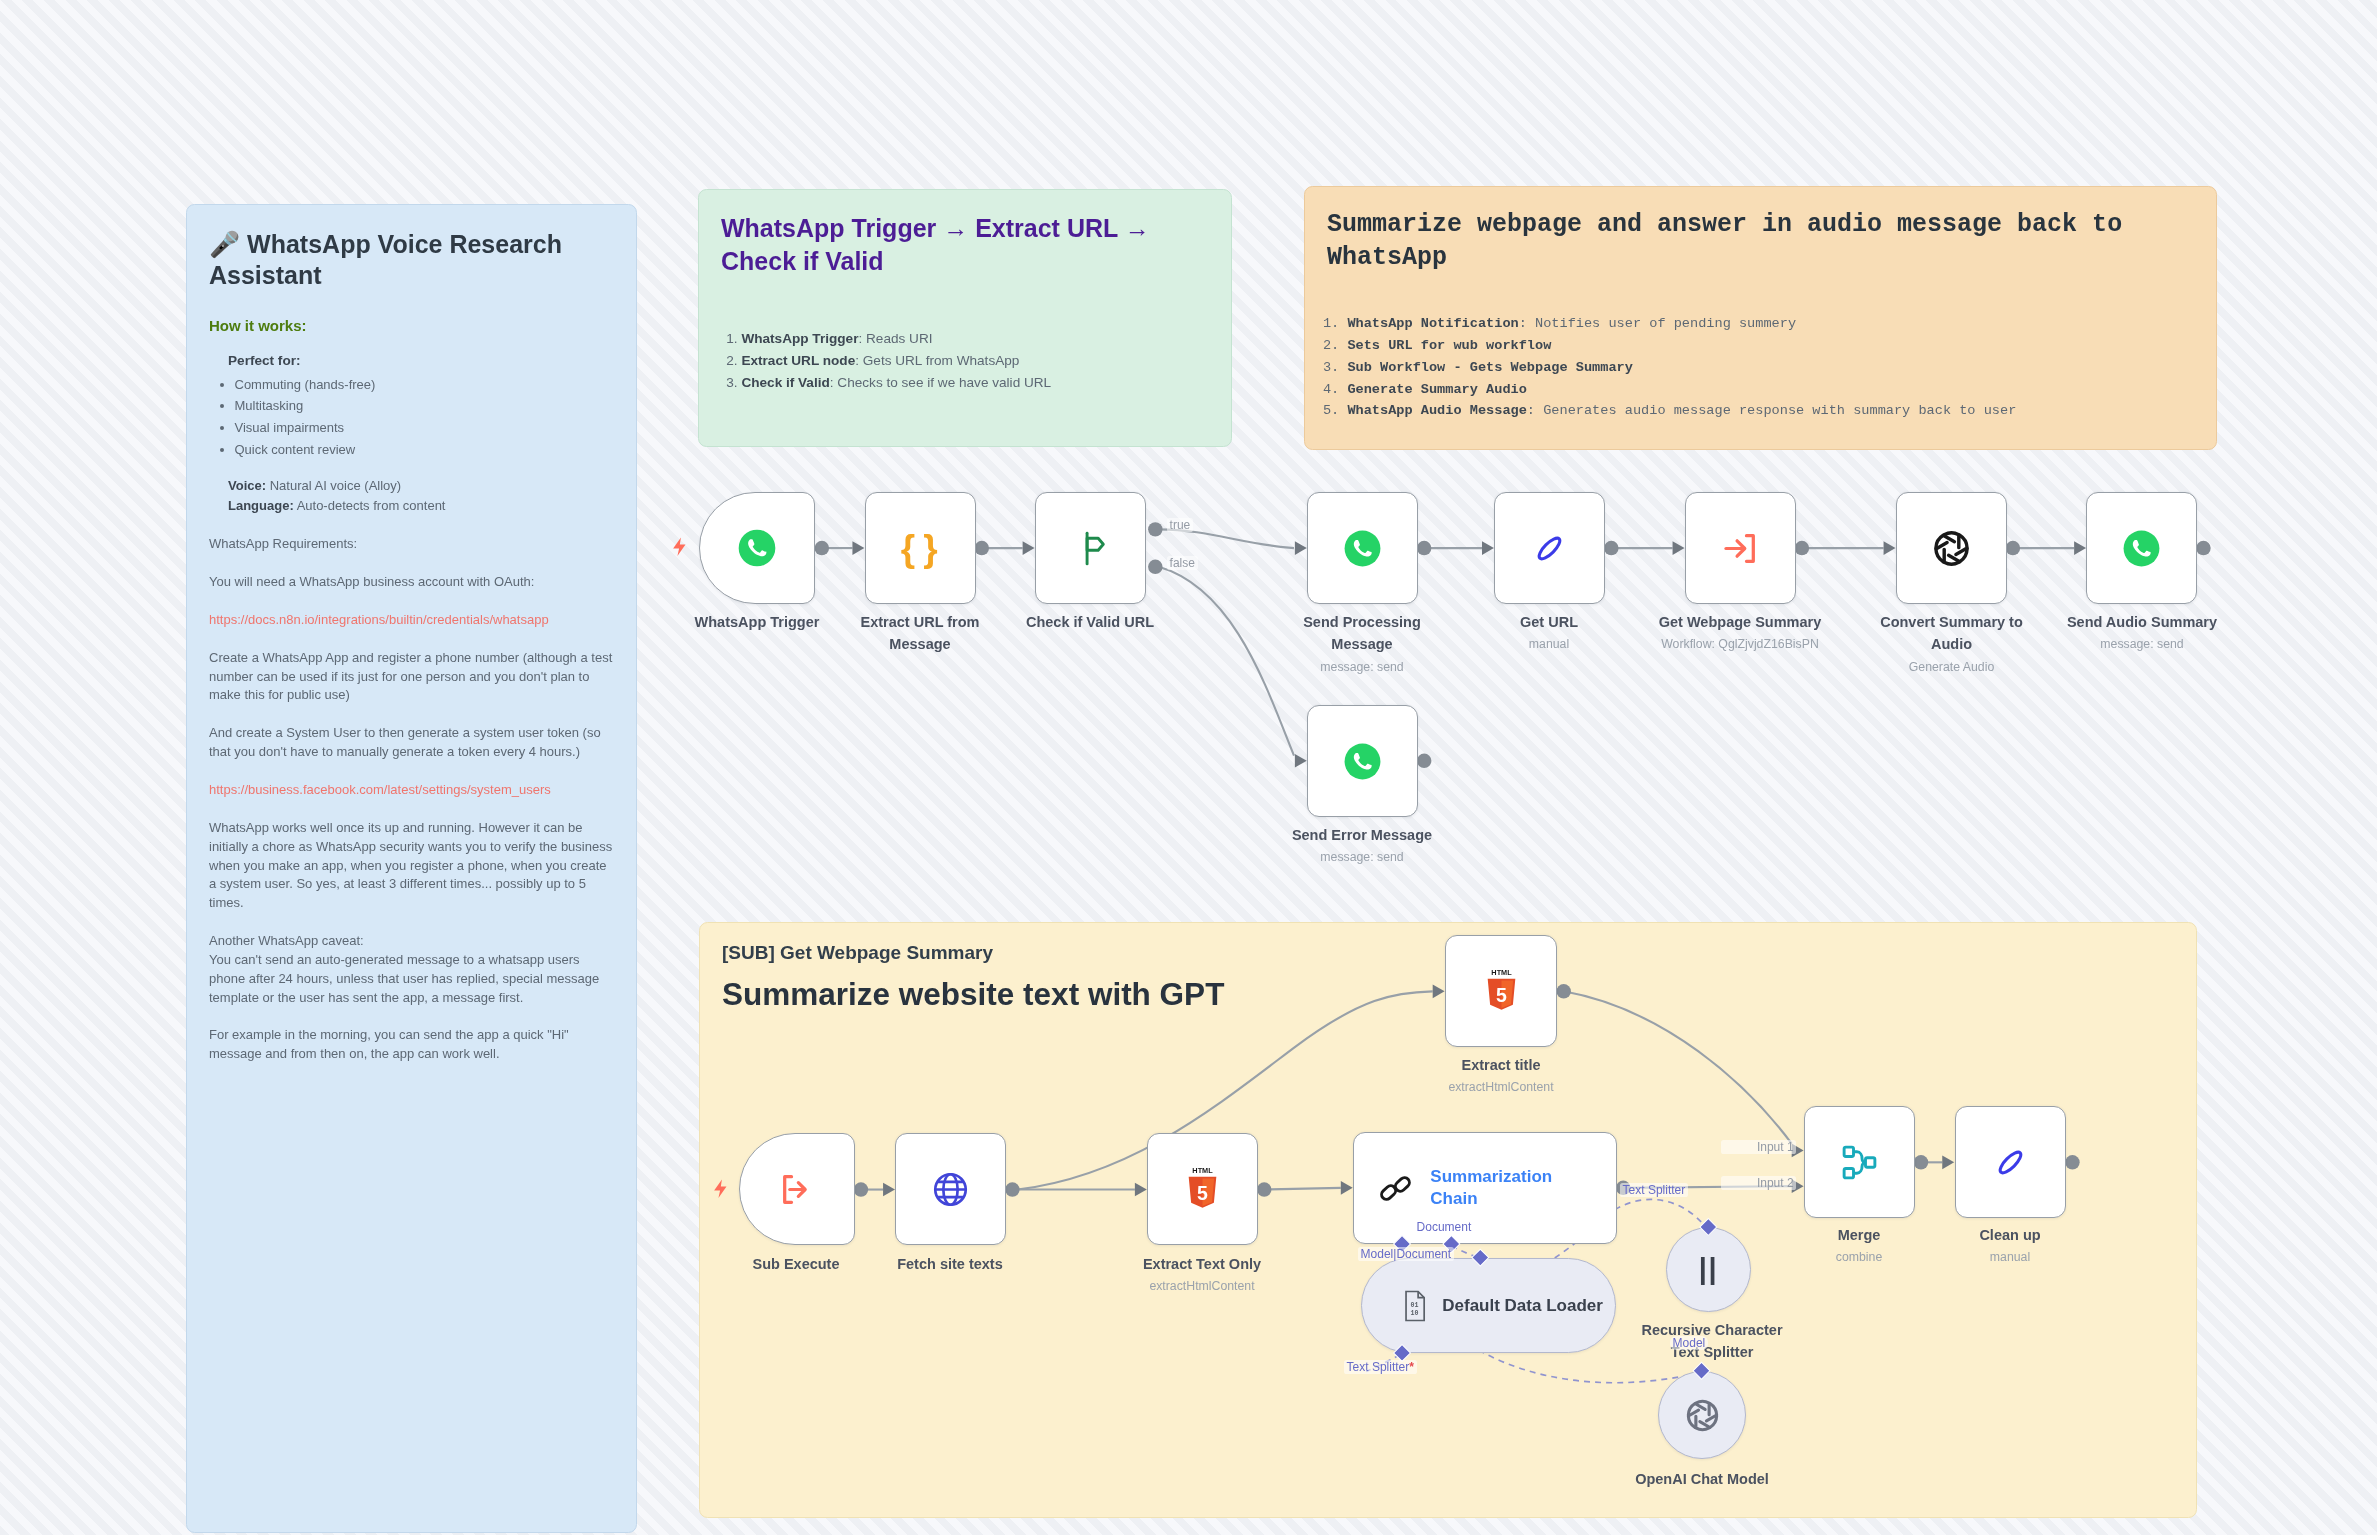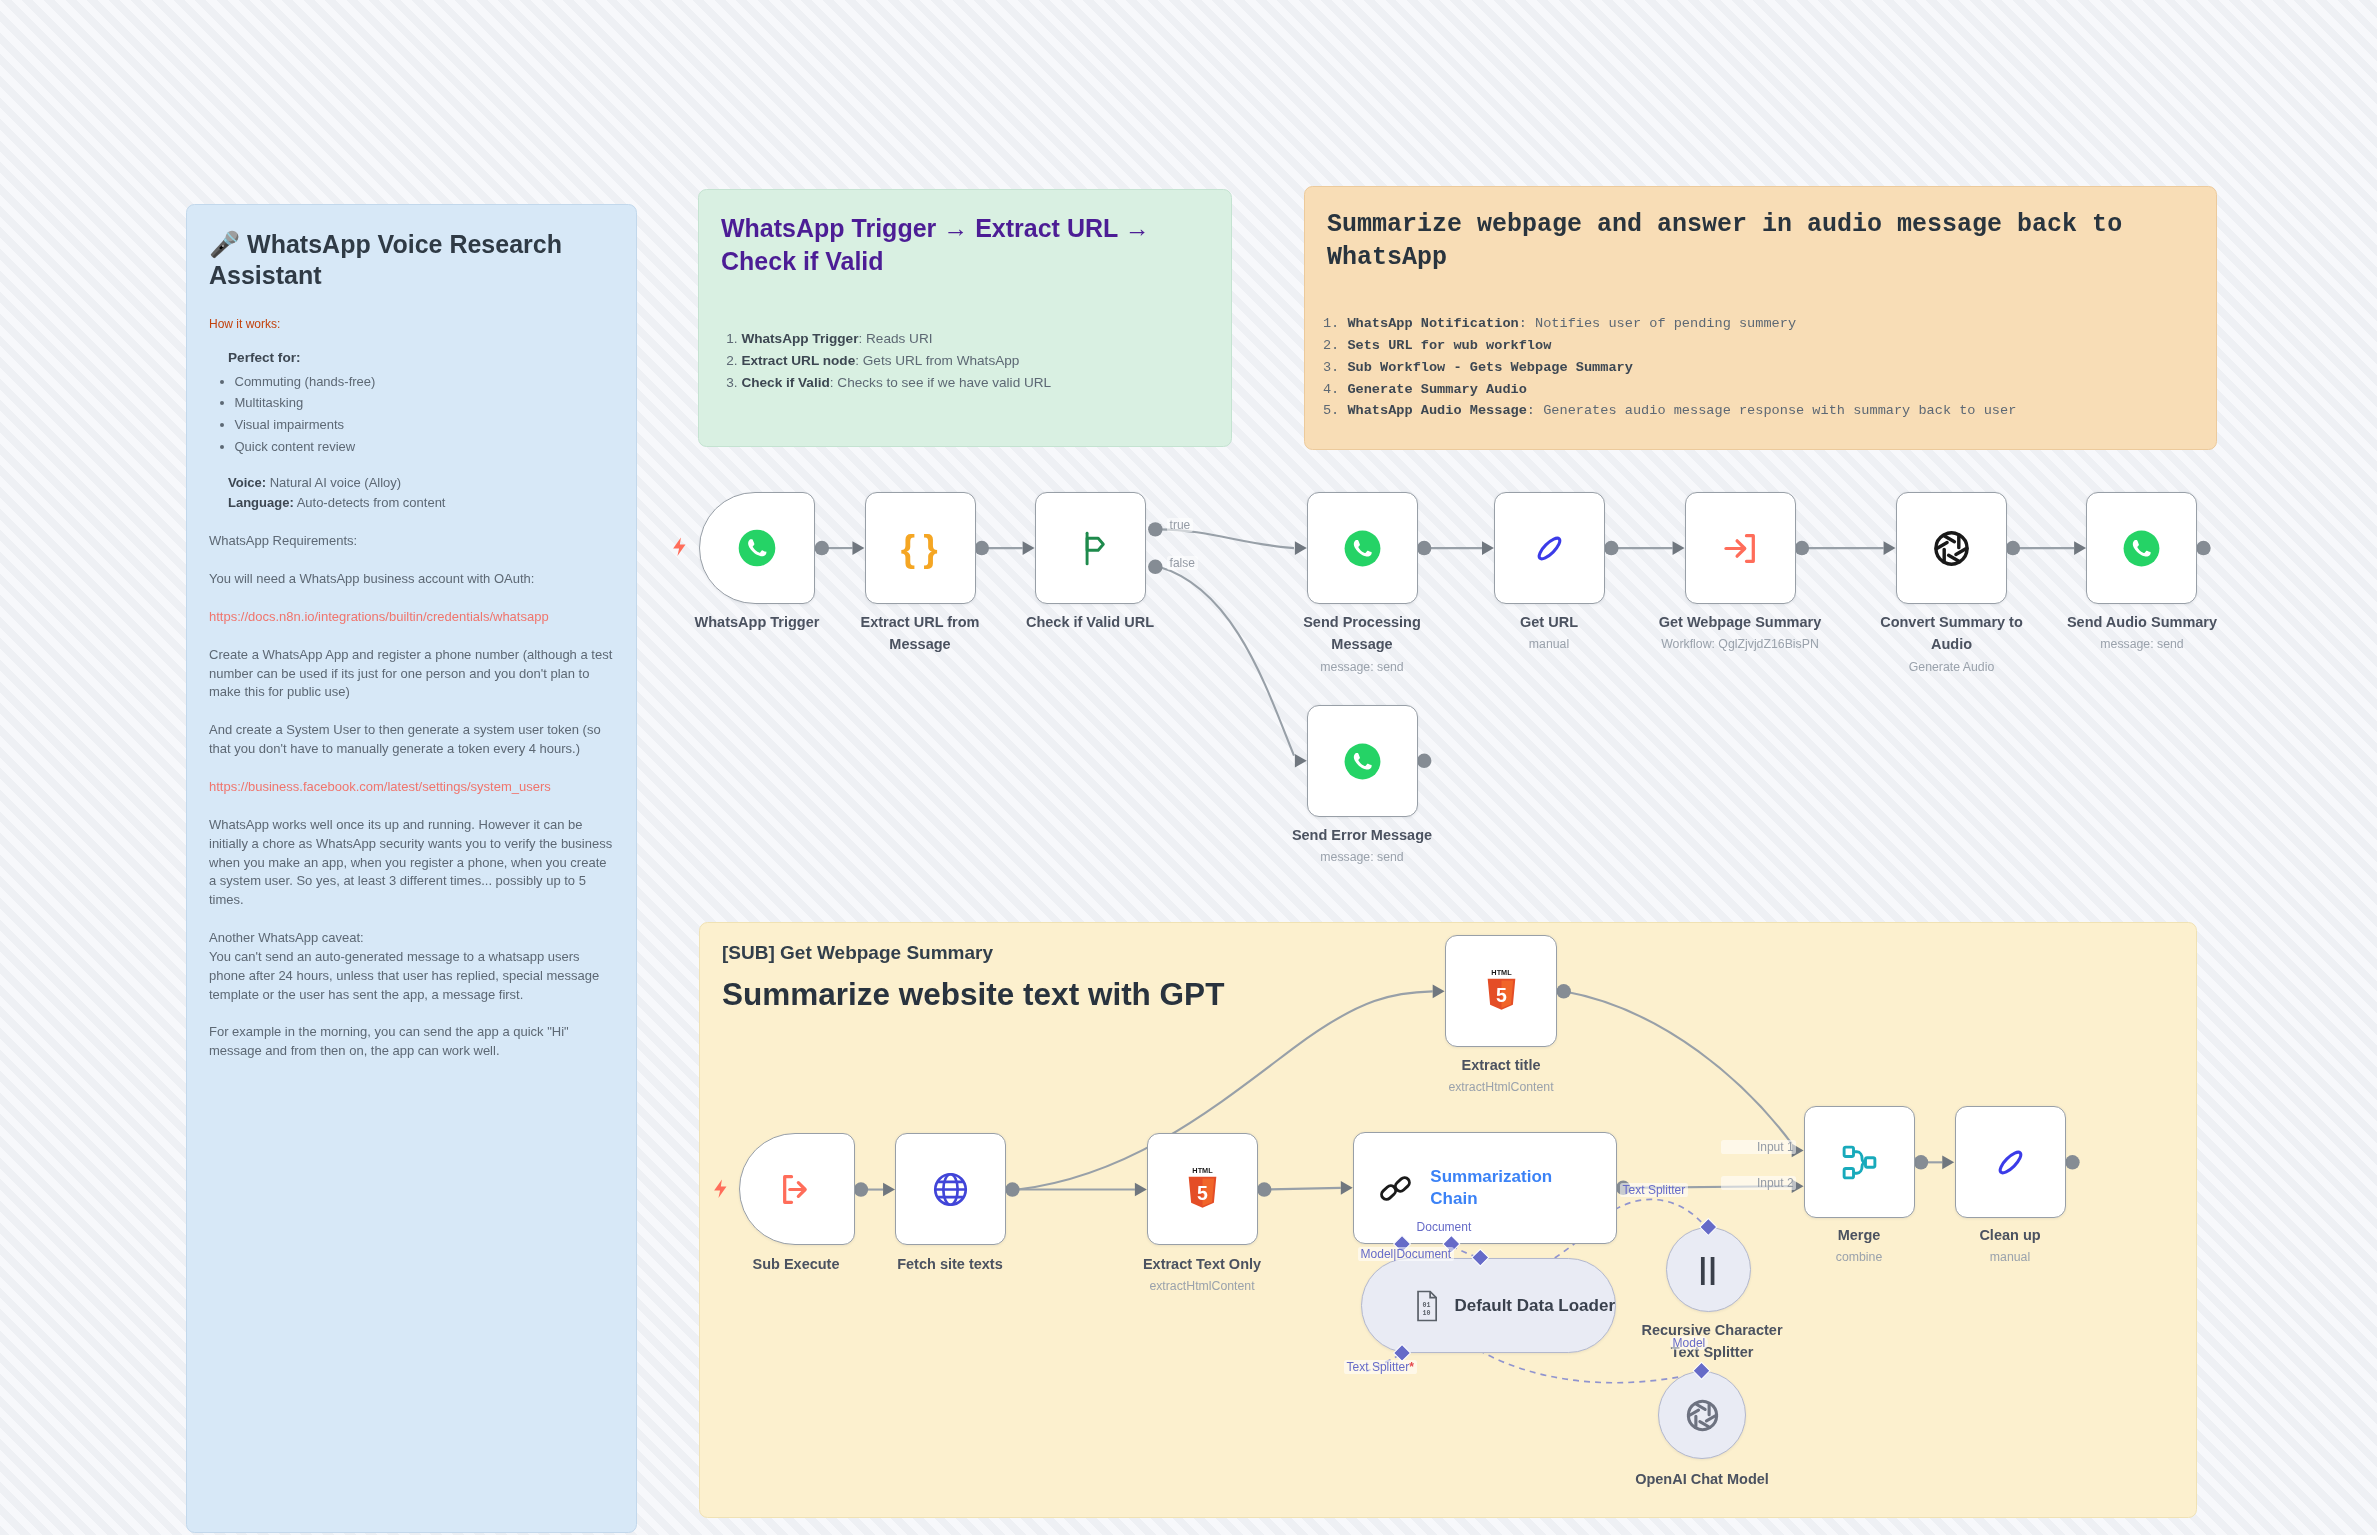--- a/index.html
+++ b/index.html
@@ -20,21 +20,21 @@
   .note-yellow{background:#fcf0ce;border:0.9px solid #f0e2b4;}
   .note-pad{padding:19px 22px;}
   .bn-title{font-size:25px;font-weight:700;color:#2f3a45;line-height:1.25;margin:5.1px 0 25.5px 0;}
   .gn-title{font-size:25px;font-weight:700;color:#4c1d95;line-height:1.3;margin:3.4px 0 0 0;}
   .on-title{font-size:25px;font-weight:700;color:#29343e;line-height:1.35;margin:1.7px 0 0 0;}
   .note-ol{margin:0;padding:0 0 0 20.4px;font-size:13.6px;color:#5d6874;}
   .note-ol li{margin:6.8px 0;}
   .note-ol b{color:#3d4752;}
   .gn-list{margin-top:54px;}
   .on-list{margin-top:41px;}
-  .bn-h{font-size:12px;font-weight:400;color:#c2410c;margin:22px 0 8.5px 0;}
+  .bn-h{font-size:15px;font-weight:700;color:#4d7c0f;margin:22px 0 8.5px 0;}
   .bn-h2{font-size:13.6px;font-weight:700;color:#3d4752;margin:19px 0 8.5px 19px;}
   .bn-ol{margin:0;padding:0 0 0 22px;font-size:13px;color:#5d6874;}
   .bn-ol li{margin:6px 0;}
   .bn-ul{margin:0;padding:0 0 0 25.5px;font-size:13px;color:#5d6874;list-style:disc;}
   .bn-ul li{margin:6.8px 0;}
   .bn-kv{margin:19px 0 0 19px;font-size:13px;color:#5d6874;line-height:1.55;}
   .bn-kv b{color:#3d4752;}
   .bn-p{font-size:13px;color:#5d6874;line-height:1.45;margin:19px 0 0 0;}
   .bn-link{font-size:13px;line-height:1.45;margin:19px 0 0 0;word-break:break-all;color:#F0756D;}
   .yn-tag{font-size:19px;font-weight:700;color:#323f4b;margin:0;}
@@ -48,21 +48,21 @@
   .iarr{fill:#70777f;}
   .diamond{fill:#666BC8;stroke:#ffffff;stroke-width:1.2;}
   
   .node{
     position:absolute;background:#ffffff;border:1.7px solid #989fa7;border-radius:12px;
     z-index:3;box-sizing:border-box;display:flex;align-items:center;justify-content:center;
     box-shadow:0 0.9px 2.6px rgba(40,50,70,.08);
   }
   .node.trigger{border-radius:56px 12px 12px 56px;}
   .node.circle{border-radius:50%;background:#e9ebf4;border-color:#b3b8cd;}
-  .node.pill{border-radius:51px;background:#e9ebf4;border-color:#b3b8cd;justify-content:flex-end;padding:0 0 0 25.5px;}
+  .node.pill{border-radius:51px;background:#e9ebf4;border-color:#b3b8cd;justify-content:center;padding:0 0 0 25.5px;}
   .node.wide{justify-content:flex-start;padding-left:22px;}
   .nicon{display:flex;align-items:center;justify-content:center;}
   .nicon svg{display:block;}
   .braces{font-size:37px;font-weight:800;color:#F5A623;letter-spacing:2.6px;line-height:1;}
   .bars{font-size:29px;font-weight:800;color:#3a3f4a;letter-spacing:1.7px;line-height:1;}
   .chain-text{font-size:17px;font-weight:600;color:#3b82f6;line-height:1.3;margin-left:15.3px;width:136px;}
   .pill-text{font-size:17px;font-weight:600;color:#3a414d;margin-left:13.6px;}
   .nlabel{position:absolute;z-index:3;text-align:center;font-size:14.5px;font-weight:600;color:#4b5260;line-height:1.55;}
   .nsub{font-size:12.3px;font-weight:400;color:#9aa2ac;margin-top:2.6px;line-height:1.4;}
   .bolt{position:absolute;z-index:3;}

